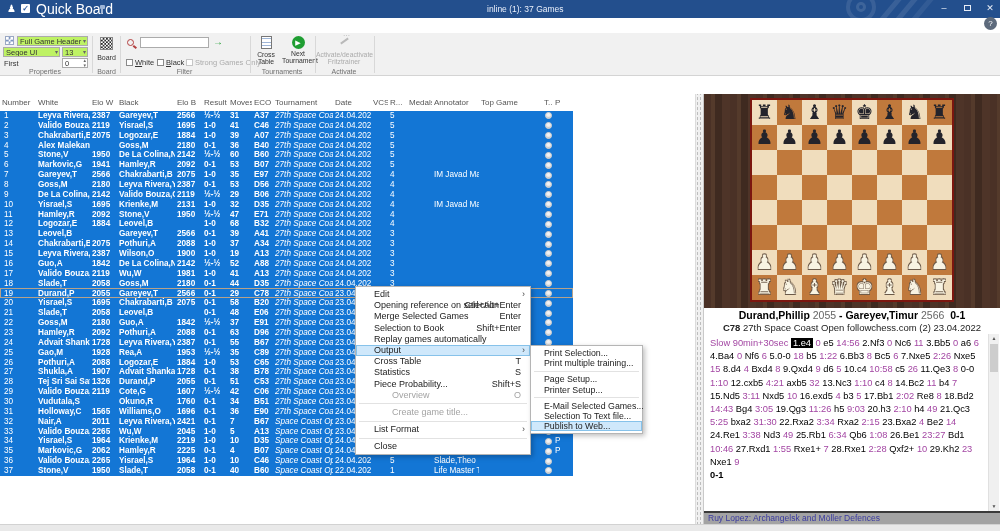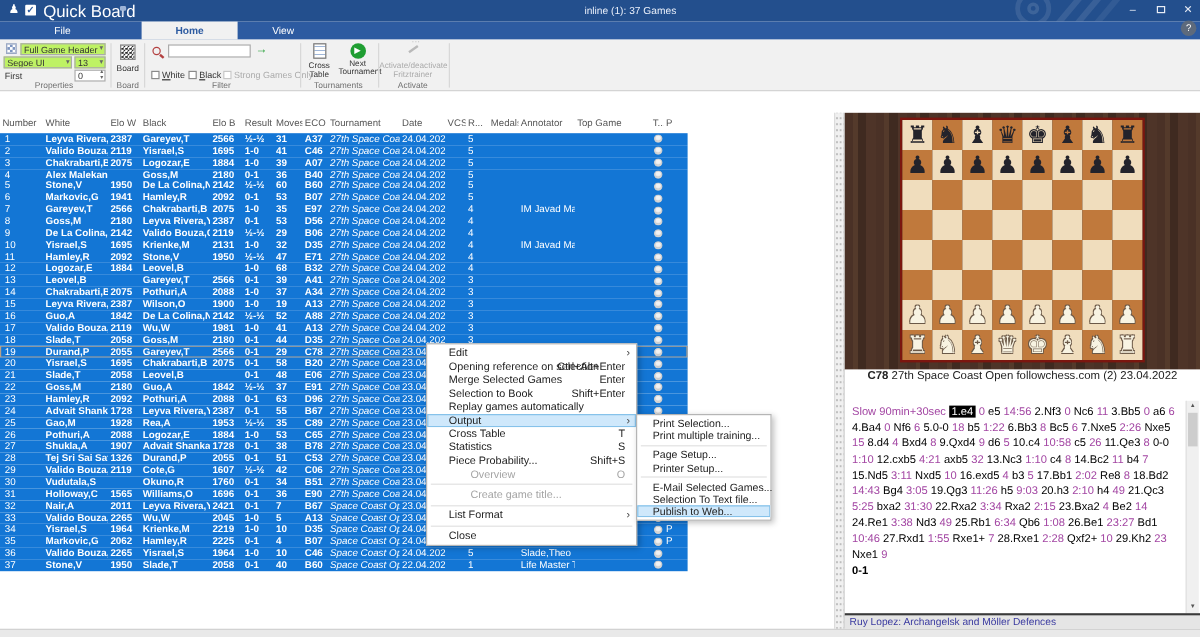--- a/index.html
+++ b/index.html
@@ -107,21 +107,21 @@
   .notation{position:absolute;left:704px;top:334px;width:296px;height:177px;background:#fff;overflow:hidden;
             padding:3px 16px 0 6px;font-size:9.3px;line-height:13.2px;color:#000;}
   .tk-c{color:#a346a3;} .tk-m{color:#000;} 
   .tk-h{background:#000;color:#fff;padding:0 2px;}
   .tk-r{font-weight:bold;}
   .nscroll{position:absolute;left:988px;top:334px;width:11px;height:177px;background:#f0f0f0;border-left:1px solid #e0e0e0;}
   .nscroll .up,.nscroll .dn{position:absolute;left:0;width:10px;height:9px;color:#555;font-size:5px;line-height:9px;text-align:center;}
   .nscroll .up{top:0;} .nscroll .dn{bottom:0;}
   .nscroll .thumb{position:absolute;left:1px;top:10px;width:8px;height:28px;background:#cdcdcd;}
   .darkline{position:absolute;left:704px;top:511px;width:296px;height:2px;background:#3a3a3a;}
-  .openingbar{position:absolute;left:704px;top:513px;width:296px;height:11px;background:#e5e5e5;
+  .openingbar{position:absolute;left:704px;top:513px;width:296px;height:11px;background:#a3a3a3;
               color:#3a3aa0;font-size:8.5px;line-height:11px;padding-left:4px;}
   .statusstrip{position:absolute;left:0;top:524px;width:1000px;height:7px;background:#e9e9e9;border-top:1px solid #d2d2d2;}
   
   .menu{position:absolute;background:#fff;border:1px solid #b5b5b5;box-shadow:2px 2px 5px rgba(0,0,0,.25);padding:2px 0;z-index:50;}
   .cmenu{left:355px;top:286px;width:176px;font-size:9px;}
   .smenu{left:530px;top:345px;width:113px;font-size:8.8px;z-index:51;}
   .mitem{position:relative;height:11.2px;line-height:11.2px;padding-left:18px;color:#222;white-space:nowrap;}
   .smenu .mitem{height:10.2px;line-height:10.2px;padding-left:13px;}
   .mitem.dis{color:#a4a4a4;padding-left:36px;}
   .mitem.hl{background:#cfe8fb;box-shadow:inset 0 0 0 1px #86c2ea;}
@@ -145,25 +145,20 @@
     <span class="app-logo">♟</span>
     <span class="qat-check">✓</span>
     <span class="wtitle">Quick Board</span>
     <span class="pin"></span>
     <span class="session">inline (1): 37 Games</span>
     <span class="winbtn btn-min">–</span>
     <span class="winbtn btn-restore"><span></span></span>
     <span class="winbtn btn-close">✕</span>
   </div>
 
-  <div class="tabrow">
-    <span class="rtab file">File</span>
-    <span class="rtab home">Home</span>
-    <span class="rtab view">View</span>
-  </div>
   <span class="helpbtn">?</span>
 
   <div class="ribbon">
     <span class="grid-icon"></span>
     <div class="combo" style="left:17px;top:3px;width:71px;">
       <span>Full Game Header</span>
       <span class="carr">▾</span>
     </div>
     <div class="combo" style="left:3px;top:14px;width:57px;">
       <span>Segoe UI</span>
@@ -1082,20 +1077,28 @@
       <div class="sq light"><span class="wp">♞</span></div>
       <div class="sq dark"><span class="wp">♝</span></div>
       <div class="sq light"><span class="wp">♛</span></div>
       <div class="sq dark"><span class="wp">♚</span></div>
       <div class="sq light"><span class="wp">♝</span></div>
       <div class="sq dark"><span class="wp">♞</span></div>
       <div class="sq light"><span class="wp">♜</span></div>
     </div>
 
   <div class="gameinfo">
+    <div class="gline1">
+      <span class="nm">Durand,Phillip</span>
+      <span class="el">2055</span>
+      <span class="nm">-</span>
+      <span class="nm">Gareyev,Timur</span>
+      <span class="el">2566</span>
+      &nbsp;<span class="rs">0-1</span>
+    </div>
     <div class="gline2">
       <span class="eco">C78</span>
       <span>27th Space Coast Open followchess.com (2) 23.04.2022</span>
     </div>
   </div>
 
   <div class="notation">
     <span><span class="tk-c">Slow 90min+30sec</span> <span class="tk-h">1.e4</span> <span class="tk-c">0</span> <span class="tk-m">e5</span> <span class="tk-c">14:56</span> <span class="tk-m">2.Nf3</span> <span class="tk-c">0</span> <span class="tk-m">Nc6</span> <span class="tk-c">11</span> <span class="tk-m">3.Bb5</span> <span class="tk-c">0</span> <span class="tk-m">a6</span> <span class="tk-c">6</span> <span class="tk-m">4.Ba4</span> <span class="tk-c">0</span> <span class="tk-m">Nf6</span> <span class="tk-c">6</span> <span class="tk-m">5.0-0</span> <span class="tk-c">18</span> <span class="tk-m">b5</span> <span class="tk-c">1:22</span> <span class="tk-m">6.Bb3</span> <span class="tk-c">8</span> <span class="tk-m">Bc5</span> <span class="tk-c">6</span> <span class="tk-m">7.Nxe5</span> <span class="tk-c">2:26</span> <span class="tk-m">Nxe5</span> <span class="tk-c">15</span> <span class="tk-m">8.d4</span> <span class="tk-c">4</span> <span class="tk-m">Bxd4</span> <span class="tk-c">8</span> <span class="tk-m">9.Qxd4</span> <span class="tk-c">9</span> <span class="tk-m">d6</span> <span class="tk-c">5</span> <span class="tk-m">10.c4</span> <span class="tk-c">10:58</span> <span class="tk-m">c5</span> <span class="tk-c">26</span> <span class="tk-m">11.Qe3</span> <span class="tk-c">8</span> <span class="tk-m">0-0</span> <span class="tk-c">1:10</span> <span class="tk-m">12.cxb5</span> <span class="tk-c">4:21</span> <span class="tk-m">axb5</span> <span class="tk-c">32</span> <span class="tk-m">13.Nc3</span> <span class="tk-c">1:10</span> <span class="tk-m">c4</span> <span class="tk-c">8</span> <span class="tk-m">14.Bc2</span> <span class="tk-c">11</span> <span class="tk-m">b4</span> <span class="tk-c">7</span> <span class="tk-m">15.Nd5</span> <span class="tk-c">3:11</span> <span class="tk-m">Nxd5</span> <span class="tk-c">10</span> <span class="tk-m">16.exd5</span> <span class="tk-c">4</span> <span class="tk-m">b3</span> <span class="tk-c">5</span> <span class="tk-m">17.Bb1</span> <span class="tk-c">2:02</span> <span class="tk-m">Re8</span> <span class="tk-c">8</span> <span class="tk-m">18.Bd2</span> <span class="tk-c">14:43</span> <span class="tk-m">Bg4</span> <span class="tk-c">3:05</span> <span class="tk-m">19.Qg3</span> <span class="tk-c">11:26</span> <span class="tk-m">h5</span> <span class="tk-c">9:03</span> <span class="tk-m">20.h3</span> <span class="tk-c">2:10</span> <span class="tk-m">h4</span> <span class="tk-c">49</span> <span class="tk-m">21.Qc3</span> <span class="tk-c">5:25</span> <span class="tk-m">bxa2</span> <span class="tk-c">31:30</span> <span class="tk-m">22.Rxa2</span> <span class="tk-c">3:34</span> <span class="tk-m">Rxa2</span> <span class="tk-c">2:15</span> <span class="tk-m">23.Bxa2</span> <span class="tk-c">4</span> <span class="tk-m">Be2</span> <span class="tk-c">14</span> <span class="tk-m">24.Re1</span> <span class="tk-c">3:38</span> <span class="tk-m">Nd3</span> <span class="tk-c">49</span> <span class="tk-m">25.Rb1</span> <span class="tk-c">6:34</span> <span class="tk-m">Qb6</span> <span class="tk-c">1:08</span> <span class="tk-m">26.Be1</span> <span class="tk-c">23:27</span> <span class="tk-m">Bd1</span> <span class="tk-c">10:46</span> <span class="tk-m">27.Rxd1</span> <span class="tk-c">1:55</span> <span class="tk-m">Rxe1+</span> <span class="tk-c">7</span> <span class="tk-m">28.Rxe1</span> <span class="tk-c">2:28</span> <span class="tk-m">Qxf2+</span> <span class="tk-c">10</span> <span class="tk-m">29.Kh2</span> <span class="tk-c">23</span> <span class="tk-m">Nxe1</span> <span class="tk-c">9</span> <br><span class="tk-r">0-1</span> </span>
   </div>
   <div class="nscroll">

